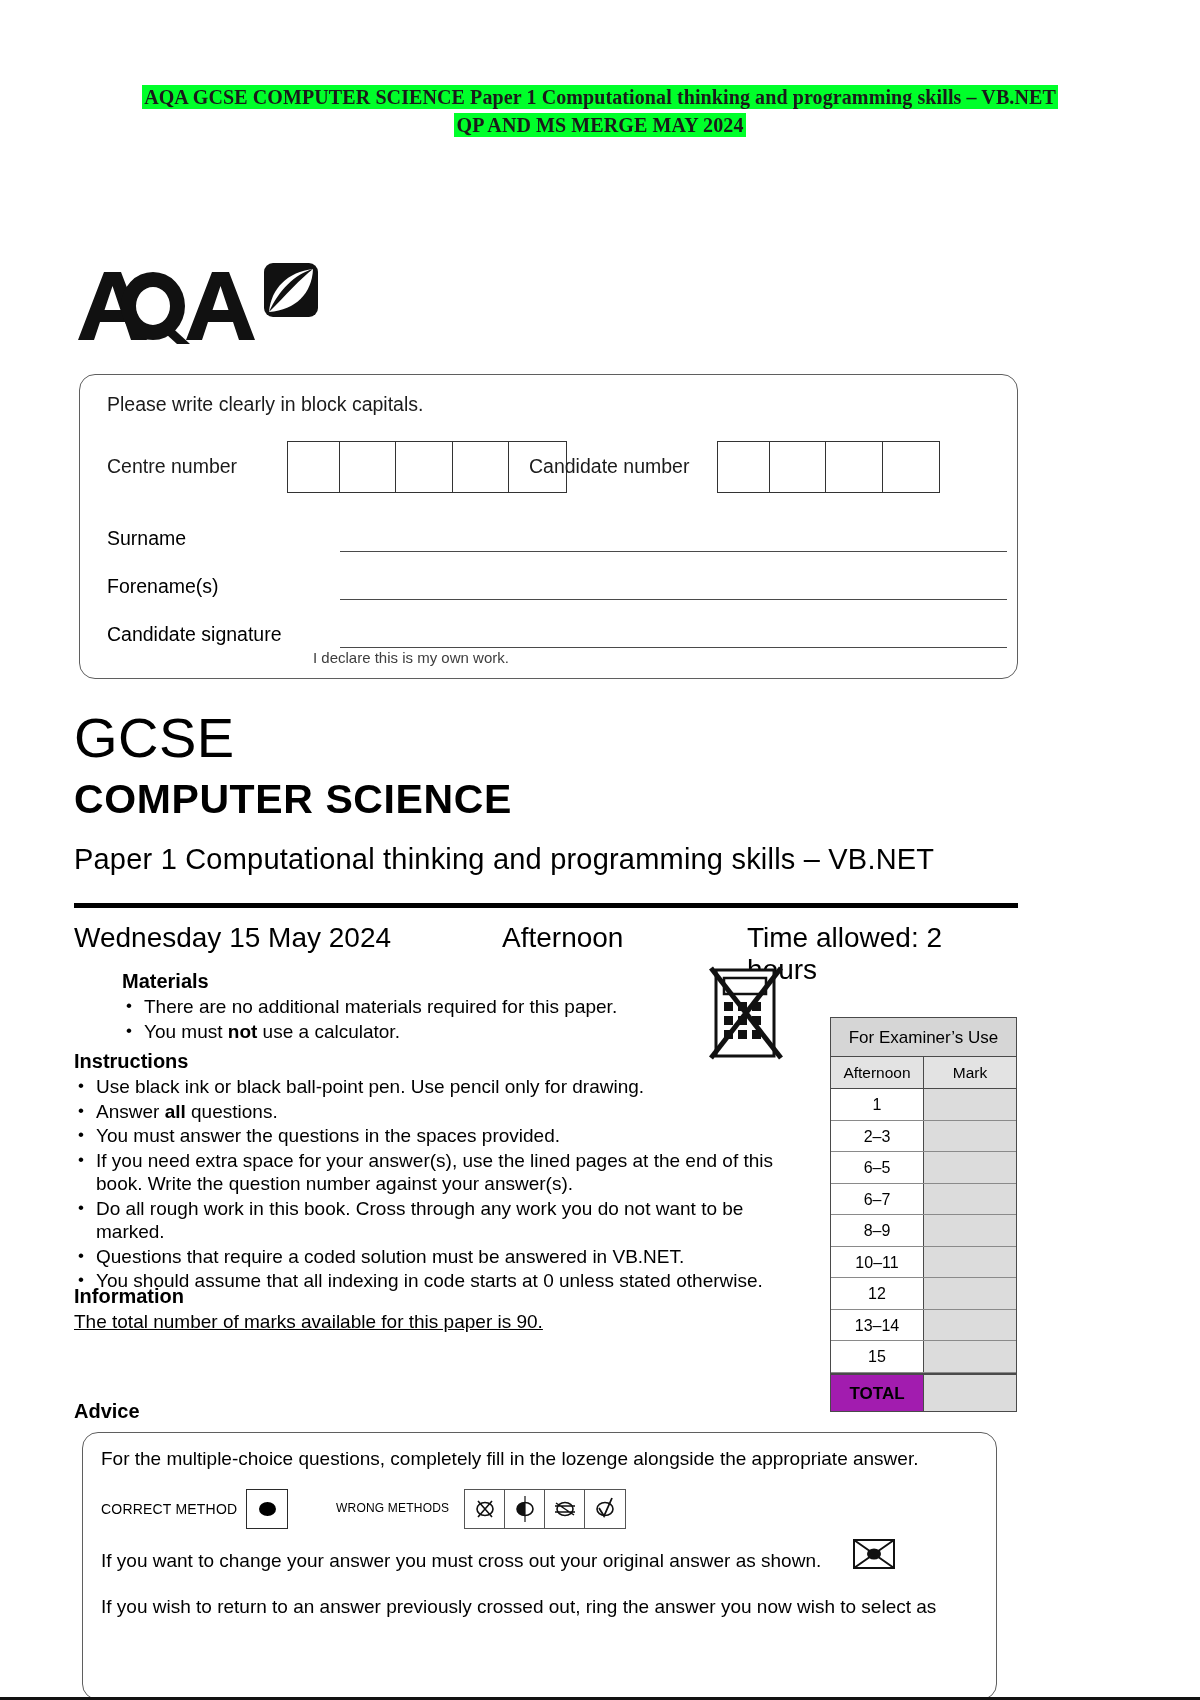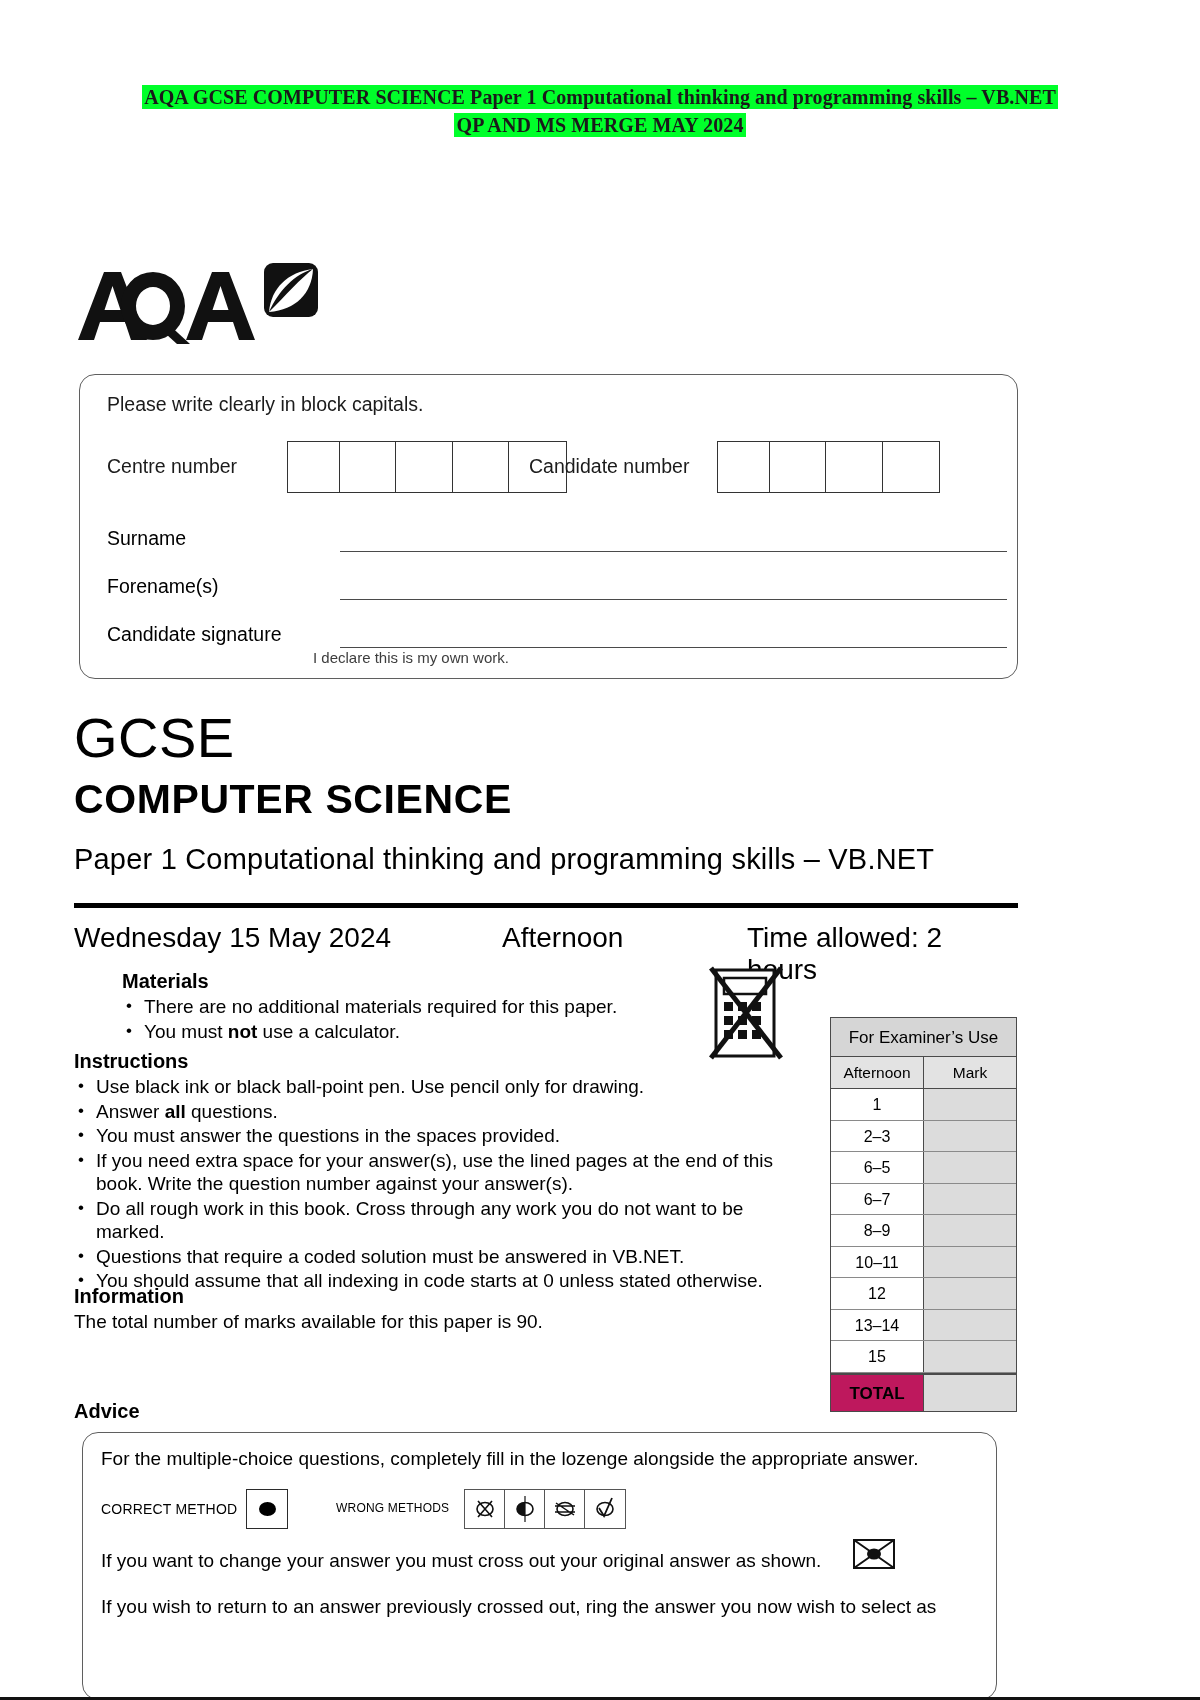--- a/index.html
+++ b/index.html
@@ -135,21 +135,21 @@
     padding-left: 22px;
     font-size: 19px;
     line-height: 23.5px;
     margin-bottom: 1px;
   }
   .sec li::before {
     content: "\2022";
     position: absolute; left: 4px; top: -1px;
     font-size: 17px;
   }
-  .sec p { margin: 0; font-size: 19px; line-height: 23px; }
+  .sec p { margin: 0; font-size: 19px; line-height: 23px; text-decoration: underline; }
   .s-materials   { top: 970px; margin-left: 48px; }
   .s-instructions{ top: 1050px; }
   .s-information { top: 1285px; }
   .s-advice      { top: 1400px; }
   b.em { font-weight: bold; }
 
   
   .calc-icon {
     position: absolute; top: 966px; left: 707px;
     width: 78px; height: 96px;
@@ -179,21 +179,21 @@
   .exam-table .r { display: flex; height: 31.5px; border-bottom: 1.2px solid #8a8a8a; }
   .exam-table .r:last-child { border-bottom: none; }
   .exam-table .r .q {
     flex: 1; text-align: center; line-height: 31.5px;
     font-size: 16px; background: #fff;
     border-right: 1.4px solid #4a4a4a;
   }
   .exam-table .r .m { flex: 1; background: #dcdcdc; }
   .exam-table .r.total { height: 38px; border-top: 2px solid #4a4a4a; }
   .exam-table .r.total .q {
-    line-height: 38px; font-weight: bold; font-size: 17px; background: #be185d;
+    line-height: 38px; font-weight: bold; font-size: 17px; background: #a21caf;
   }
   .exam-table .r.total .m { background: #dcdcdc; }
 
   
   .advice-box {
     position: absolute; top: 1432px; left: 82px;
     width: 915px; height: 268px;
     border: 1.6px solid #5f5f5f;
     border-radius: 16px;
     background: #fff;

